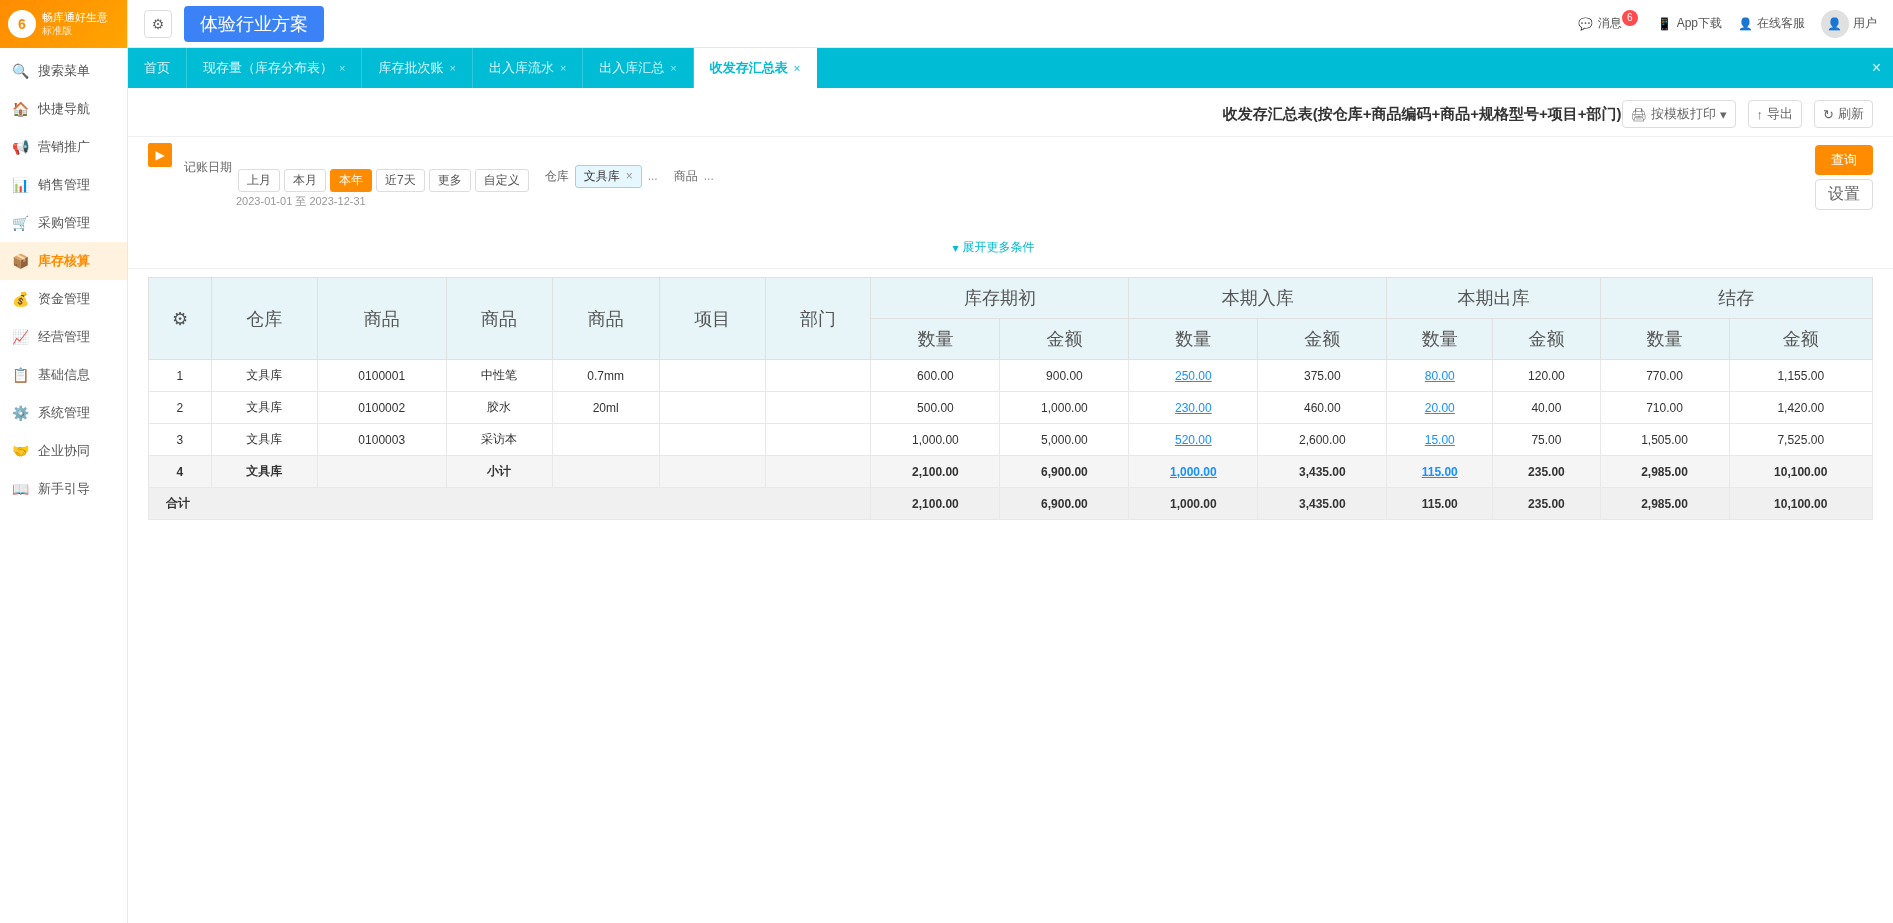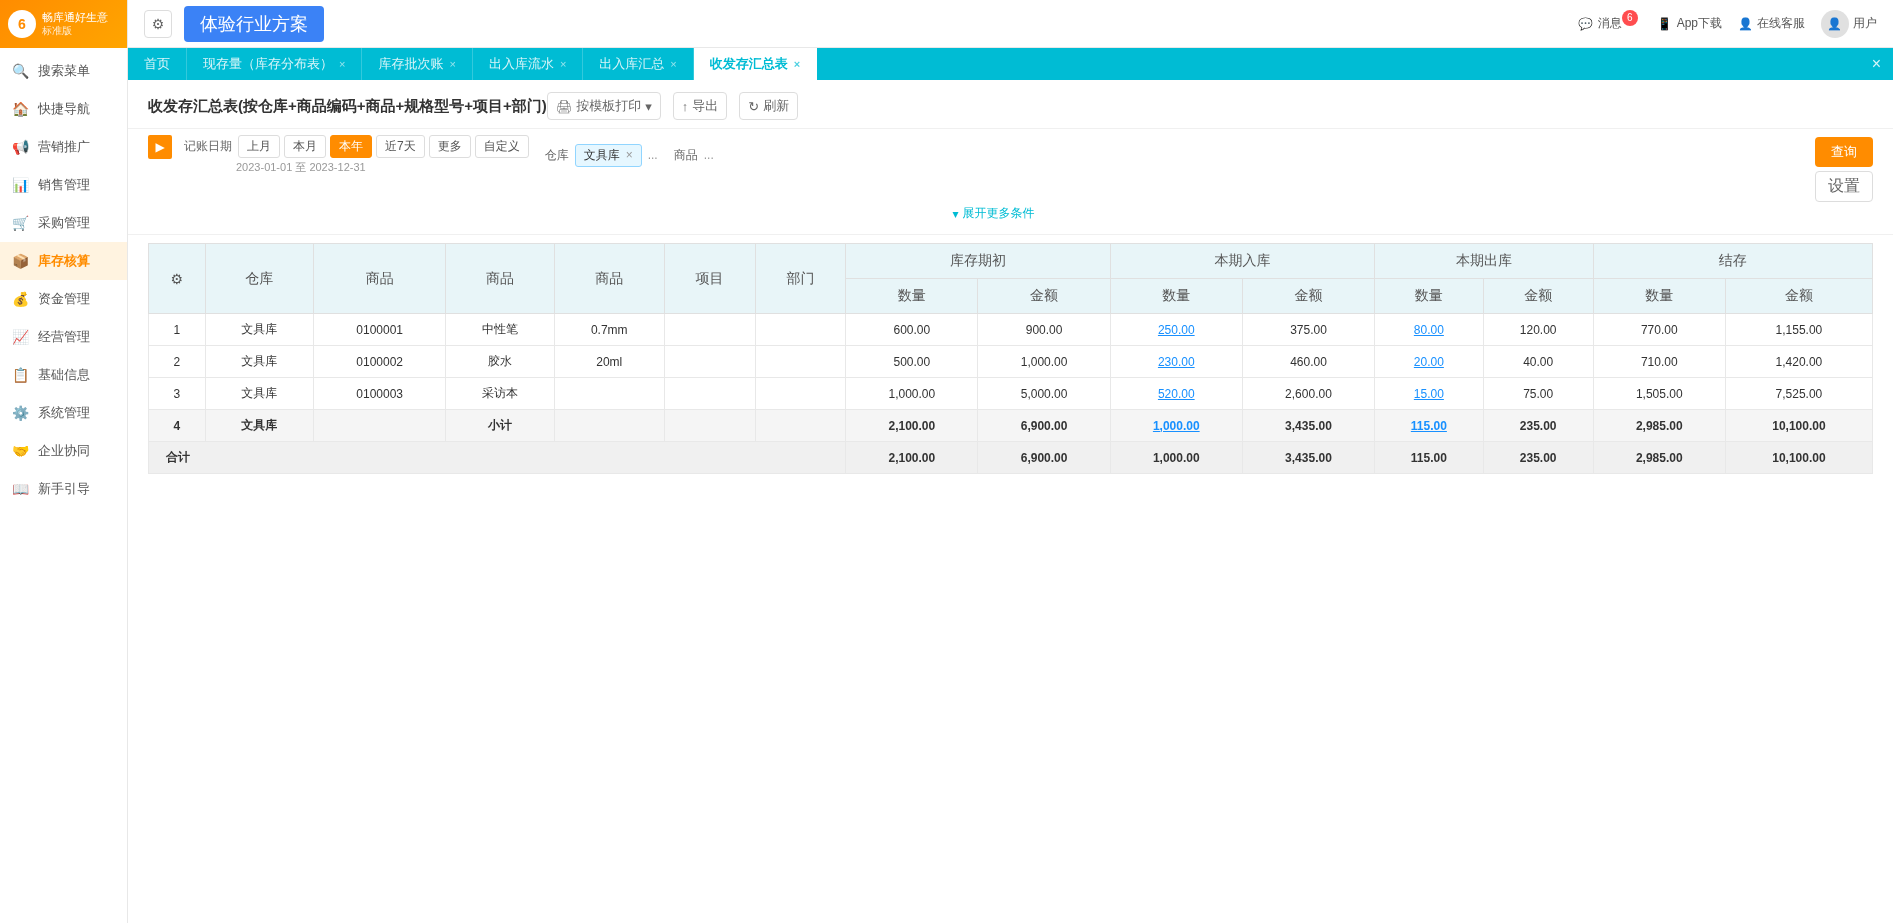--- a/index.html
+++ b/index.html
@@ -23,53 +23,53 @@
     .topbar { background: #fff; border-bottom: 1px solid #e8e8e8; display: flex; align-items: center; padding: 0 16px; height: 48px; gap: 12px; }
     .topbar-title { font-size: 13px; color: #333; flex: 1; }
     .topbar-config { width: 28px; height: 28px; border: 1px solid #ddd; border-radius: 4px; display: flex; align-items: center; justify-content: center; cursor: pointer; color: #666; font-size: 14px; }
     .topbar-btn { background: #3b82f6; color: #fff; border: none; padding: 6px 16px; border-radius: 4px; cursor: pointer; font-size: 18px; }
     .topbar-right { display: flex; align-items: center; gap: 16px; margin-left: auto; }
     .topbar-right-item { display: flex; align-items: center; gap: 4px; cursor: pointer; color: #555; font-size: 12px; }
     .badge { background: #ff4d4f; color: #fff; border-radius: 50%; width: 16px; height: 16px; font-size: 10px; display: flex; align-items: center; justify-content: center; position: relative; top: -6px; left: -4px; }
     .avatar { width: 28px; height: 28px; background: #e0e0e0; border-radius: 50%; display: flex; align-items: center; justify-content: center; font-size: 12px; color: #666; }
 
     
-    .tabbar { background: #00bcd4; display: flex; align-items: center; padding: 0; height: 32px; overflow: hidden; }
+    .tabbar { background: #00bcd4; display: flex; align-items: center; padding: 0; height: 40px; overflow: hidden; }
     .tab { display: flex; align-items: center; gap: 6px; padding: 0 16px; height: 100%; color: rgba(255,255,255,0.85); font-size: 13px; cursor: pointer; border-right: 1px solid rgba(255,255,255,0.2); white-space: nowrap; }
     .tab.active { background: #fff; color: #00bcd4; font-weight: bold; }
     .tab-close { color: inherit; font-size: 11px; line-height: 1; opacity: 0.7; }
     .tab-end-close { margin-left: auto; padding: 0 12px; color: rgba(255,255,255,0.85); cursor: pointer; font-size: 16px; }
 
     
     .page { flex: 1; overflow-y: auto; background: #fff; padding: 0; }
 
     
-    .page-header { padding: 12px 20px 8px; border-bottom: 1px solid #f0f0f0; display: flex; align-items: center; justify-content: flex-start; }
+    .page-header { padding: 12px 20px 8px; border-bottom: 1px solid #f0f0f0; display: flex; align-items: center; justify-content: flex-end; }
     .page-title { font-size: 15px; font-weight: bold; color: #333; }
     .page-actions { display: flex; align-items: center; gap: 12px; }
     .page-action-btn { display: flex; align-items: center; gap: 4px; color: #666; font-size: 13px; cursor: pointer; padding: 4px 8px; border: 1px solid #ddd; border-radius: 4px; background: #fff; }
     .filter-toggle { width: 24px; height: 24px; background: #ff8c00; border-radius: 2px; display: flex; align-items: center; justify-content: center; color: #fff; cursor: pointer; font-size: 12px; flex-shrink: 0; }
     .filter-label { color: #666; font-size: 12px; white-space: nowrap; }
     .filter-date-btns { display: flex; align-items: center; gap: 4px; }
-    .filter-date-btn { padding: 2px 8px; border: 1px solid #ddd; border-radius: 3px; font-size: 12px; cursor: pointer; color: #555; background: #fff; }
+    .filter-date-btn { padding: 2px 8px; border: 1px solid #ddd; border-radius: 3px; font-size: 12px; cursor: pointer; color: #555; background: #fff; margin-top: 26px; }
     .filter-date-btn.active { background: #ff8c00; color: #fff; border-color: #ff8c00; }
     .filter-date-range { color: #999; font-size: 11px; margin-left: 4px; }
     .filter-warehouse-tag { display: flex; align-items: center; gap: 4px; background: #e6f7ff; border: 1px solid #91d5ff; border-radius: 3px; padding: 2px 8px; font-size: 12px; color: #333; }
     .filter-warehouse-tag-close { color: #999; cursor: pointer; margin-left: 2px; }
     .filter-more { color: #999; cursor: pointer; font-size: 12px; }
     .filter-product-more { color: #999; cursor: pointer; font-size: 12px; }
     .expand-btn { display: flex; align-items: center; gap: 4px; color: #00bcd4; font-size: 12px; cursor: pointer; margin: 6px auto; }
     .query-btn { background: #ff8c00; color: #fff; border: none; padding: 6px 16px; border-radius: 4px; cursor: pointer; font-size: 13px; white-space: nowrap; }
     .settings-btn { background: #fff; color: #666; border: 1px solid #ddd; padding: 4px 12px; border-radius: 4px; cursor: pointer; font-size: 16px; white-space: nowrap; }
 
     
     .table-container { padding: 0 20px 20px; }
     table { width: 100%; border-collapse: collapse; margin-top: 8px; }
     thead tr { background: #e8f5f8; }
-    th { padding: 8px 6px; text-align: center; font-size: 14px; color: #555; font-weight: normal; border: 1px solid #e0e0e0; white-space: nowrap; }
+    th { padding: 8px 6px; text-align: center; font-size: 18px; color: #555; font-weight: normal; border: 1px solid #e0e0e0; white-space: nowrap; }
     td { padding: 7px 6px; text-align: center; font-size: 12px; color: #333; border: 1px solid #e8e8e8; white-space: nowrap; }
     .row-subtotal td { font-weight: bold; background: #f5f5f5; }
     .row-subtotal td:nth-child(3) { color: #333; }
     .footer-row { background: #f0f0f0; }
     .footer-row td { font-weight: bold; }
     .num-link { color: #1890ff; text-decoration: underline; cursor: pointer; }
     .th-group { text-align: center; }
 
     .filter-section { padding: 6px 20px; display: flex; align-items: flex-start; gap: 12px; border-bottom: 1px solid #f0f0f0; position: relative; min-height: 60px; }
   </style>

